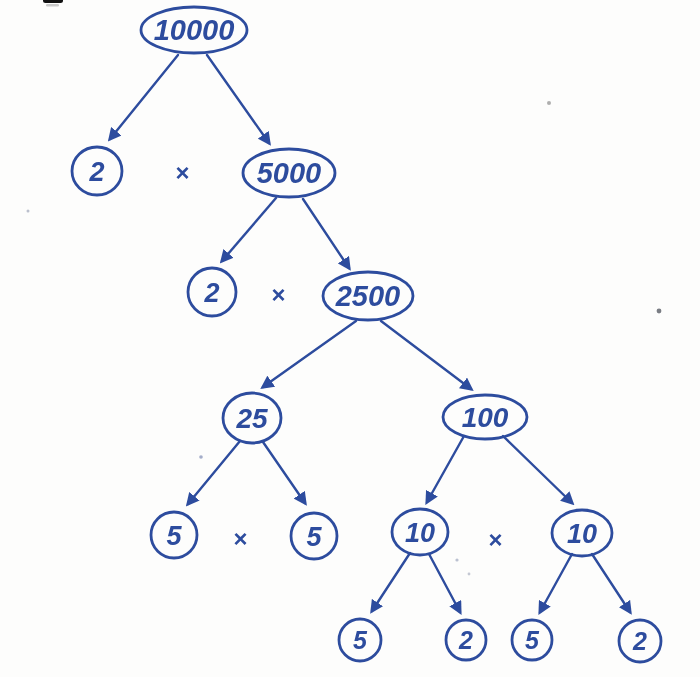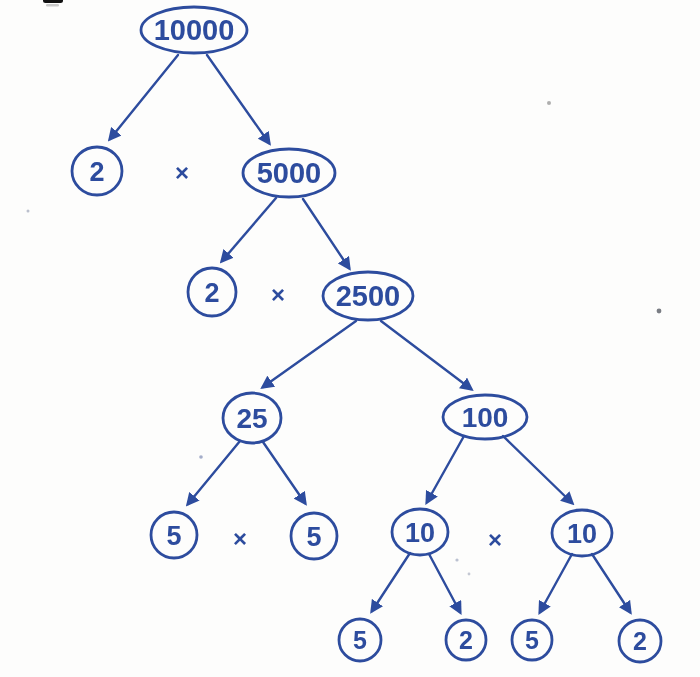--- a/index.html
+++ b/index.html
@@ -7,20 +7,21 @@
     padding: 0;
     background: #ffffff;
   }
   .page {
     position: relative;
     width: 700px;
     height: 677px;
     background: #fdfdfc;
     overflow: hidden;
     font-family: "Liberation Sans", sans-serif;
+    font-style: italic;
   }
   svg { display: block; }
   .node {
     fill: none;
     stroke: #2d4c9e;
     stroke-width: 2.8;
   }
   .lbl {
     fill: #2d4c9e;
     font-family: "Liberation Sans", sans-serif;

